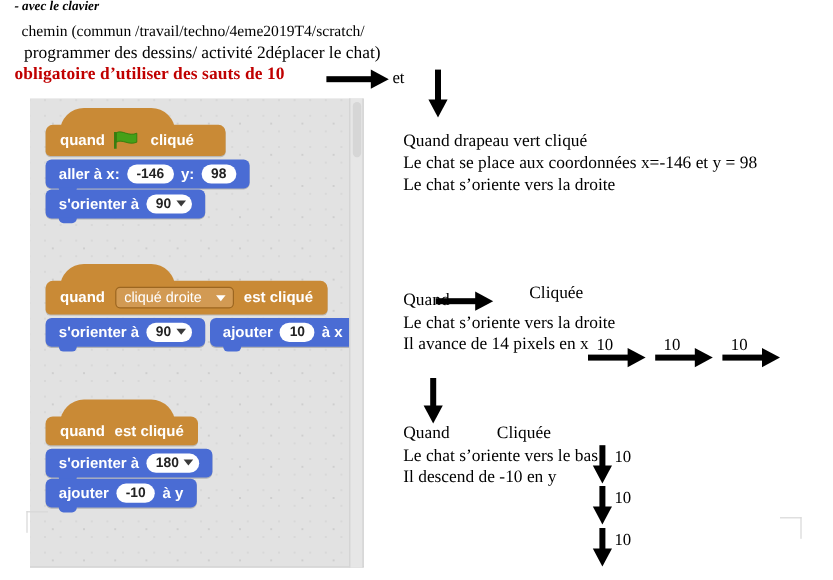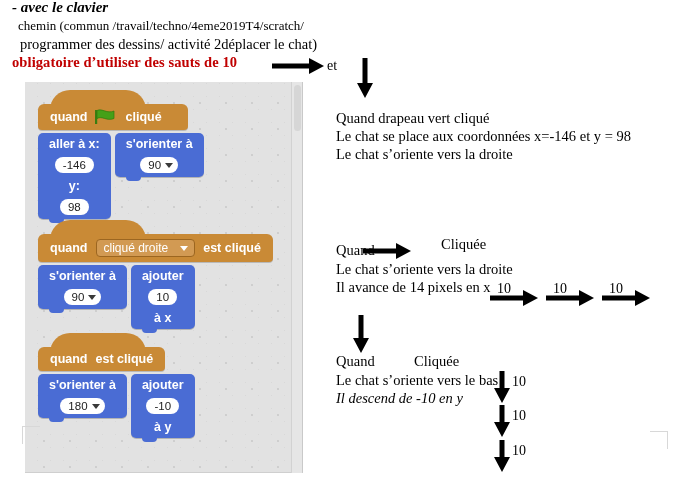--- a/index.html
+++ b/index.html
@@ -8,21 +8,21 @@
     width: 694px; height: 483px;
     background: #ffffff;
     font-family: "Liberation Serif", serif;
     position: relative;
     overflow: hidden;
   }
 
   
   .hdr { position:absolute; left:0; top:0; width:694px; }
   .hdr-line { color:#000; white-space:nowrap; font-family:"Liberation Serif", serif; }
-  .l1 { position:absolute; left:12px;  top:-1px; font-size:15px; font-weight:bold; font-style:italic; }
+  .l1 { position:absolute; left:12px;  top:-1px; font-size:11px; font-weight:bold; font-style:italic; }
   .l2 { position:absolute; left:18px;  top:18px; font-size:13px; }
   .l3 { position:absolute; left:20px;  top:36px; font-size:14.5px; }
   .l4 { position:absolute; left:12px;  top:54px; font-size:14.5px; font-weight:bold; color:#C00000; letter-spacing:.1px; }
   .et { position:absolute; left:327px; top:58px; font-size:14px; color:#000; }
 
   
   .arr-r { position:absolute; }
   .arr-r .shaft { position:absolute; left:0; top:50%; transform:translateY(-50%); height:5px; background:#000; }
   .arr-r .head {
     position:absolute; right:0; top:50%; transform:translateY(-50%);
@@ -92,33 +92,32 @@
     color:#ffffff;
     font-family:"Liberation Sans", sans-serif;
     font-weight:bold; font-size:12.5px;
     border-radius:5px;
     padding:4px 11px;
     display:inline-flex; align-items:center; gap:6px;
     box-shadow: 0 1px 0 rgba(0,0,0,.2);
     white-space:nowrap;
     min-height:22px;
     margin-top:1px;
-    flex-direction:column;
   }
   .cmd::after {
     content:""; position:absolute; left:11px; bottom:-4px;
     width:15px; height:5px; background:#4A6CD4; border-radius:0 0 4px 4px;
   }
   .cmd.last::after { content:""; }
 
   .oval {
     background:#ffffff; color:#222;
     border-radius:10px;
     padding:1px 8px;
-    font-size:11.5px; font-weight:normal;
+    font-size:11.5px; font-weight:bold;
     font-family:"Liberation Sans", sans-serif;
     line-height:14px;
     display:inline-block;
   }
   .oval.drop { padding-right:5px; }
   .caret-dark {
     display:inline-block; width:0; height:0;
     border-left:4.5px solid transparent; border-right:4.5px solid transparent;
     border-top:5px solid #3a3a3a; margin-left:4px; vertical-align:middle;
   }
@@ -272,21 +271,21 @@
 </div>
 
 <div class="arr-d" style="left:352px; top:315px; width:18px; height:38px;">
   <div class="shaft" style="height:26px;"></div>
     <div class="head"></div>
 </div>
 
 <div class="ann" style="left:310px; top:353px;">Quand</div>
 <div class="ann" style="left:388px; top:353px;">Cliquée</div>
 <div class="ann" style="left:310px; top:372px;">Le chat s’oriente vers le bas</div>
-<div class="ann" style="left:310px; top:390px;font-style:italic;">Il descend de -10 en y</div>
+<div class="ann" style="left:310px; top:390px;">Il descend de -10 en y</div>
 
 <div class="arr-d" style="left:494px; top:371px; width:16px; height:32px;">
   <div class="shaft" style="height:21px;"></div>
     <div class="head"></div>
 </div>
 <div class="num-lbl" style="left:512px; top:374px;">10</div>
 
 <div class="arr-d" style="left:494px; top:405px; width:16px; height:32px;">
   <div class="shaft" style="height:21px;"></div>
     <div class="head"></div>

